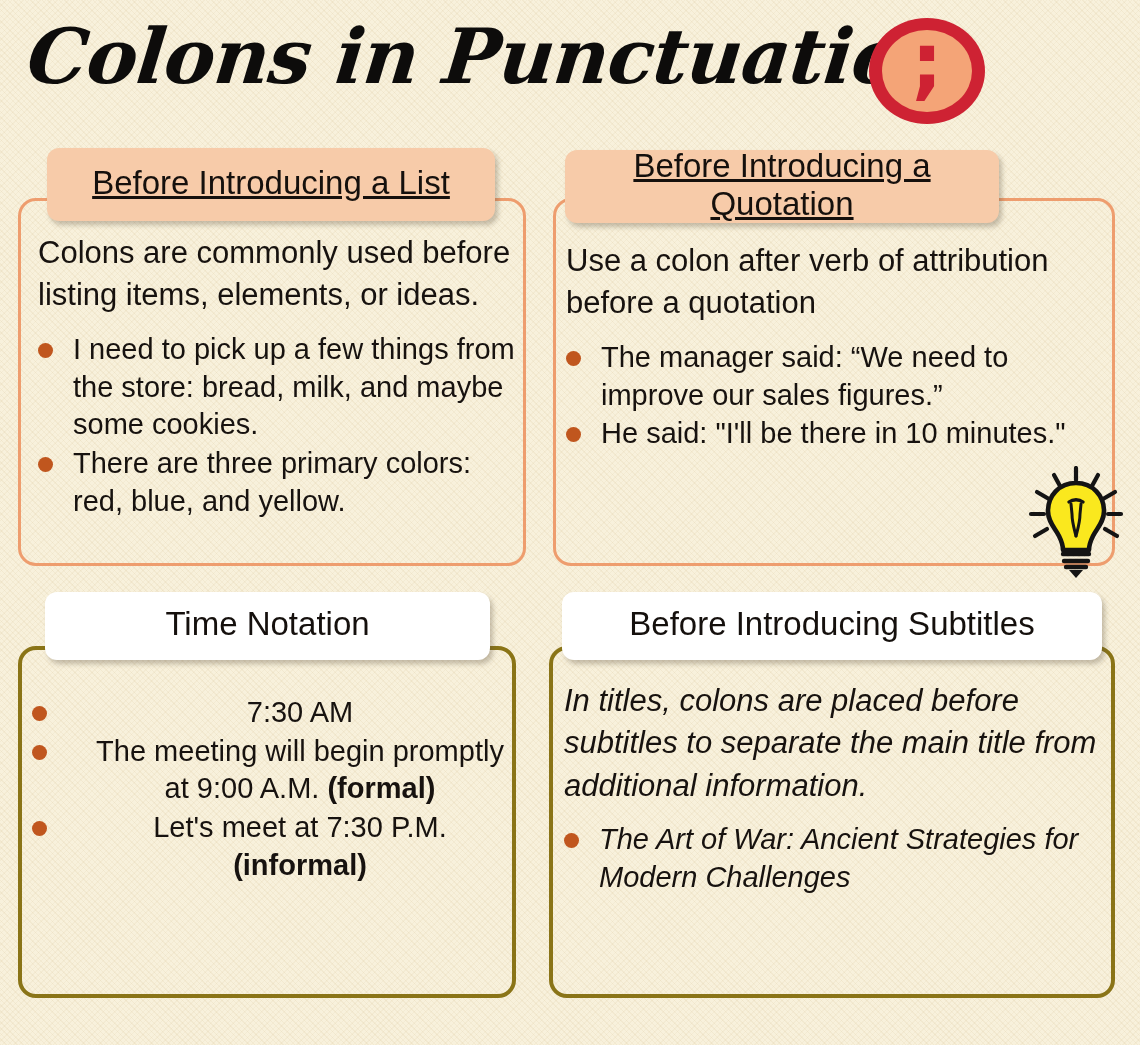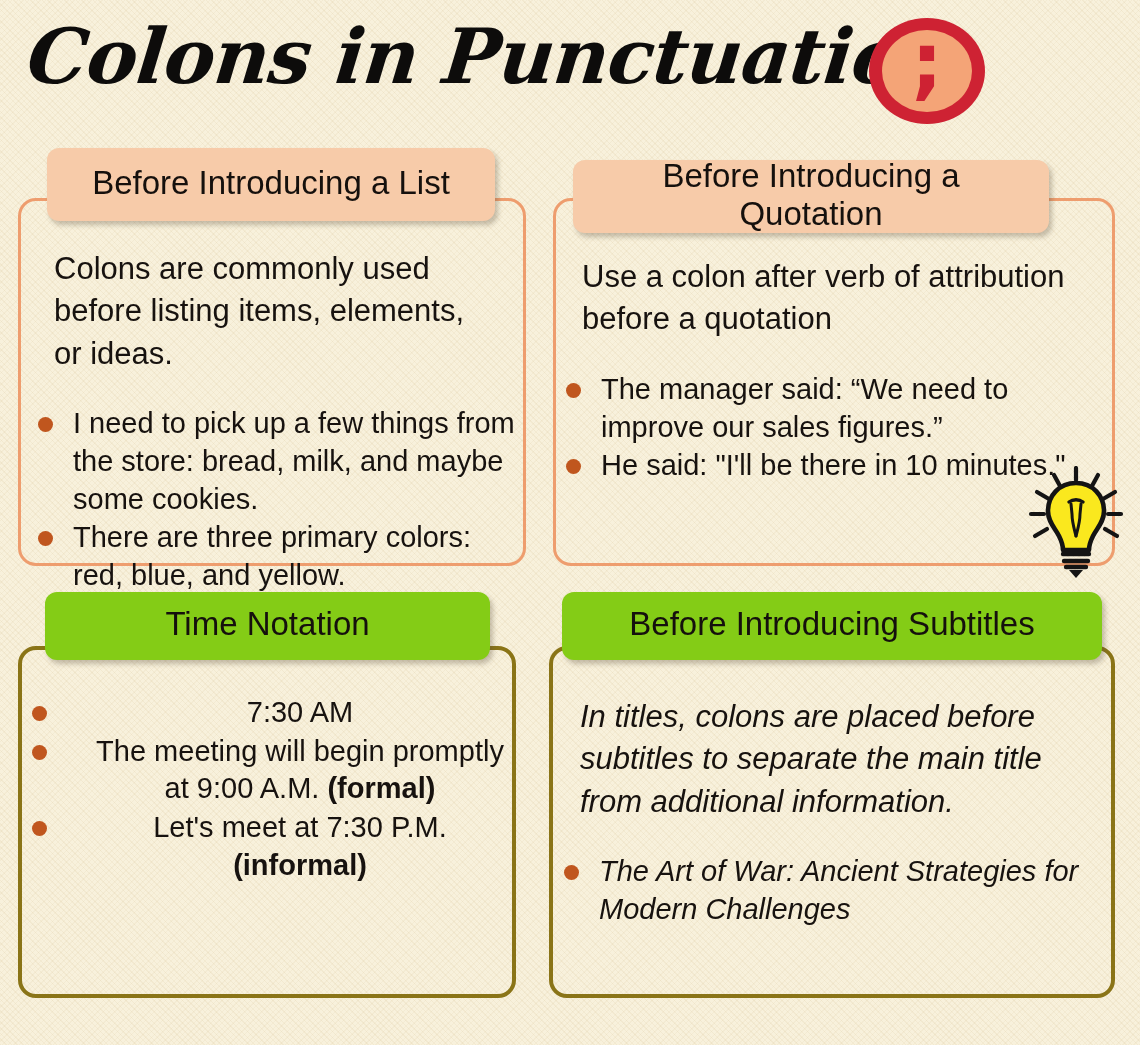--- a/index.html
+++ b/index.html
@@ -90,33 +90,33 @@
     display: flex;
     align-items: center;
     justify-content: center;
     text-align: center;
     font-size: 33px;
     color: #15100d;
     box-shadow: 3px 4px 5px rgba(90,80,60,0.33);
     z-index: 5;
     padding: 4px 14px 8px 14px;
   }
-  .card-header.peach { background: #F7CBA9; }
-  .card-header.yellow { background: #84cc16; text-align: right; }
+  .card-header.peach { background: #F7CBA9; text-decoration: underline; }
+  .card-header.yellow { background: #ffffff; text-align: right; }
 
   .card-body {
     position: absolute;
     box-sizing: border-box;
     z-index: 2;
   }
   .intro {
     font-size: 31px;
     line-height: 1.37;
     color: #17120f;
-    margin: 16px;
+    margin: 0;
   }
   ul.points {
     list-style: none;
     margin: 0;
     padding: 0;
   }
   ul.points li {
     position: relative;
     font-size: 29px;
     line-height: 1.30;
@@ -136,21 +136,21 @@
   ul.points li b { font-weight: bold; }
 
   
   #card-1 { left: 18px; top: 198px; width: 508px; height: 368px; }
   #card-1-header { left: 47px; top: 148px; width: 448px; height: 73px; }
   #card-1-body { left: 38px; top: 232px; width: 478px; }
   #card-1 ~ #card-1-body ul.points li { padding-left: 35px; }
 
   
   #card-2 { left: 553px; top: 198px; width: 562px; height: 368px; }
-  #card-2-header { left: 565px; top: 160px; width: 476px; height: 73px; margin-left: 8px; }
+  #card-2-header { left: 565px; top: 150px; width: 434px; height: 73px; }
   #card-2-body { left: 566px; top: 240px; width: 548px; }
 
   
   #card-3 { left: 18px; top: 646px; width: 498px; height: 352px; }
   #card-3-header { left: 45px; top: 592px; width: 445px; height: 68px; }
   #card-3-body { left: 32px; top: 680px; width: 480px; }
 
   
   #card-4 { left: 549px; top: 646px; width: 566px; height: 352px; }
   #card-4-header { left: 562px; top: 592px; width: 540px; height: 68px; }

